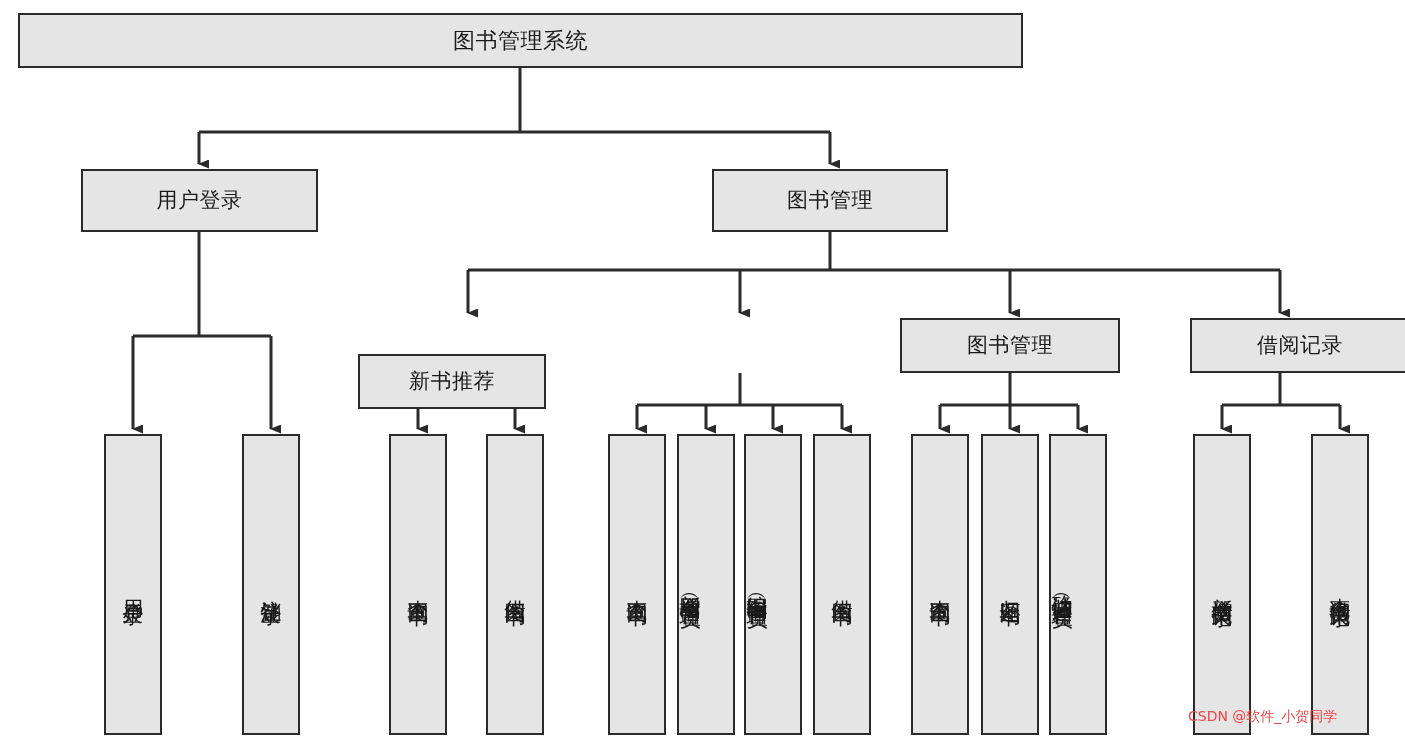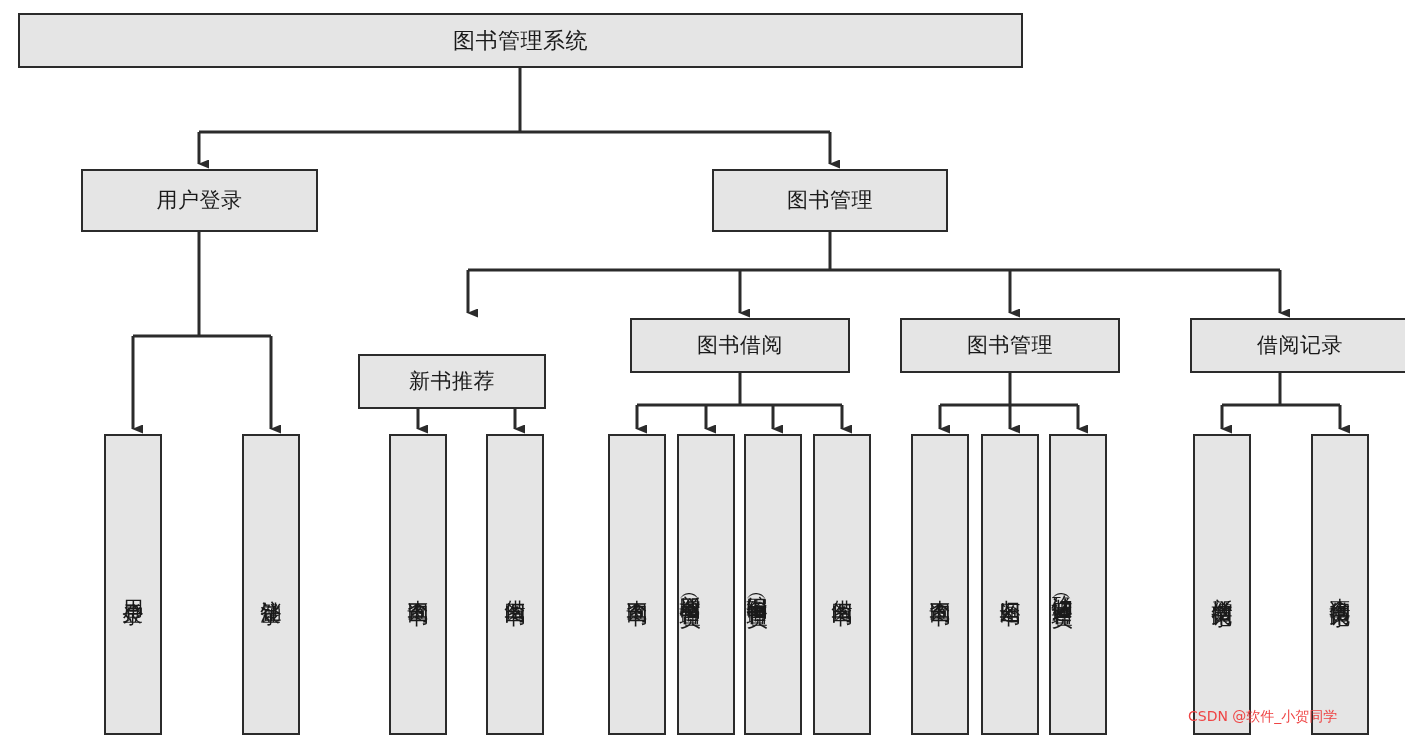--- a/index.html
+++ b/index.html
@@ -154,23 +154,20 @@
   <div class="node horiz" style="left:81px; top:169px; width:237px; height:63px;">
     <span class="node-label">用户登录</span>
   </div>
   <div class="node horiz" style="left:712px; top:169px; width:236px; height:63px;">
     <span class="node-label">图书管理</span>
   </div>
 
   <div class="node horiz" style="left:358px; top:318px; width:188px; height:55px;margin-top:36px;">
     <span class="node-label">新书推荐</span>
   </div>
-  <div class="node horiz" style="left:630px; top:318px; width:220px; height:55px;">
-    <span class="node-label">图书借阅</span>
-  </div>
   <div class="node horiz" style="left:900px; top:318px; width:220px; height:55px;">
     <span class="node-label">图书管理</span>
   </div>
   <div class="node horiz" style="left:1170px; top:318px; width:220px; height:55px;margin-left:20px;">
     <span class="node-label">借阅记录</span>
   </div>
 
   <div class="node vert pad-mid" style="left:104px; top:434px; width:58px; height:301px;">
     <span class="node-label">用户登录</span>
   </div>

